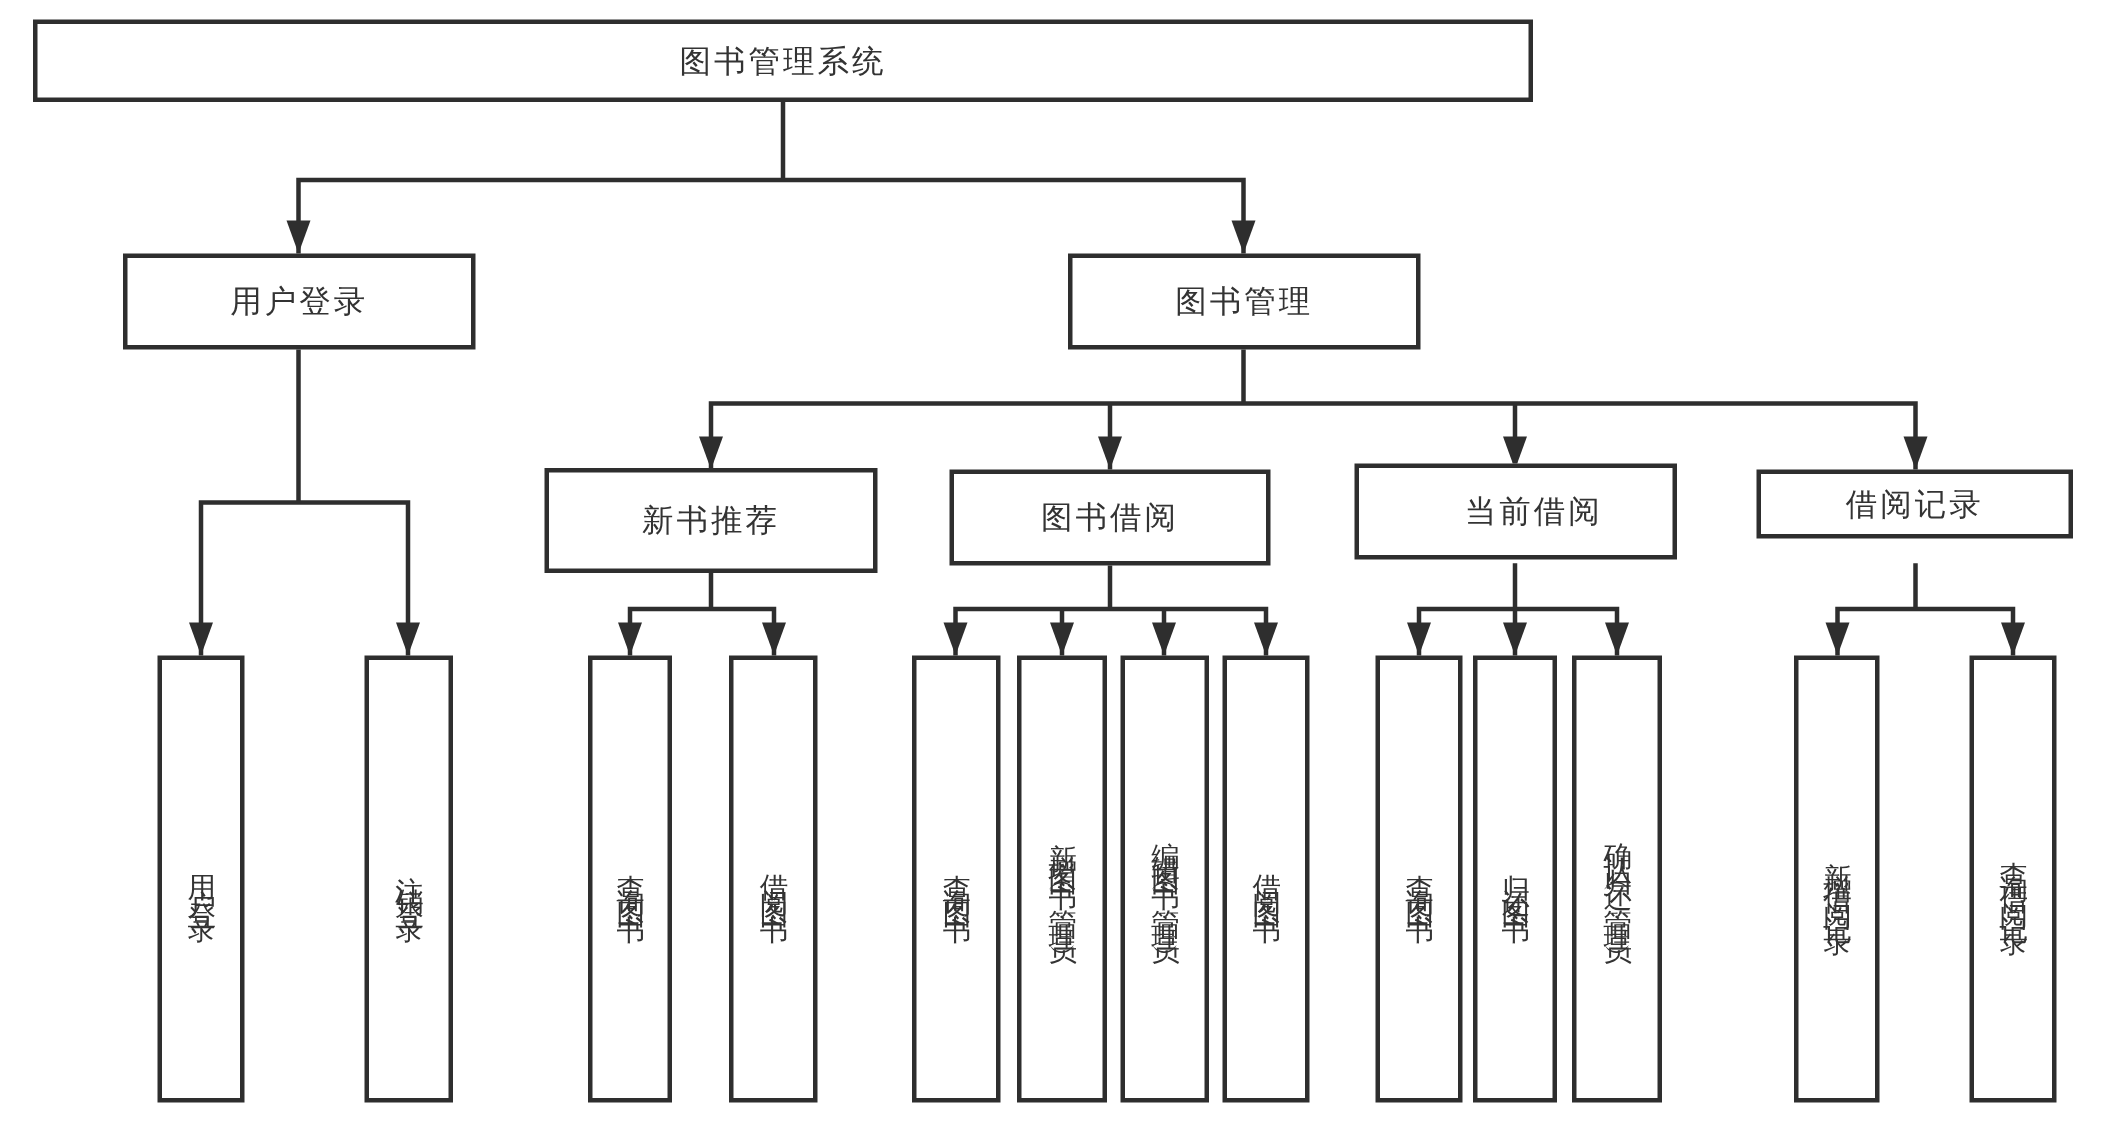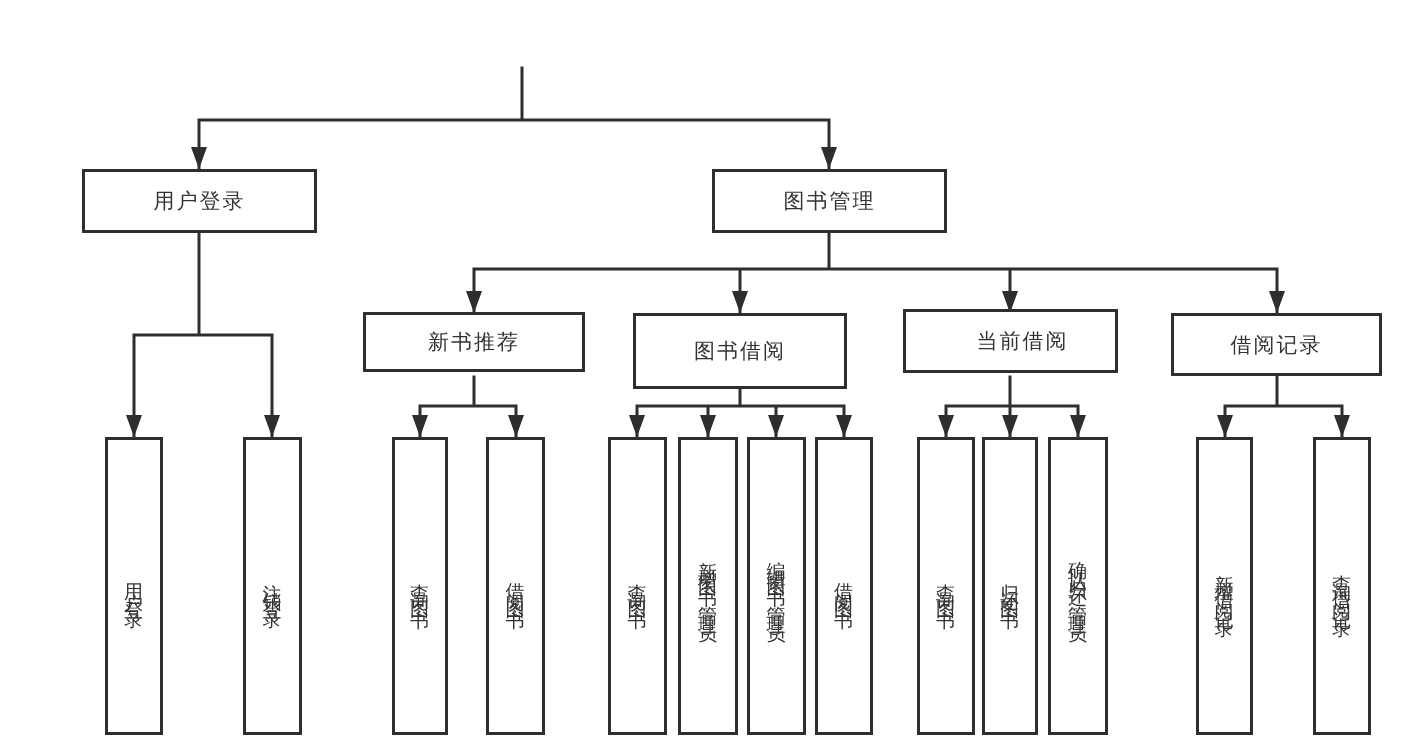--- a/index.html
+++ b/index.html
@@ -113,38 +113,41 @@
     <polygon points="700,415 716,415 708,437"></polygon>
     <polygon points="768,415 784,415 776,437"></polygon>
     <polygon points="836,415 852,415 844,437"></polygon>
     <polygon points="938,415 954,415 946,437"></polygon>
     <polygon points="1002,415 1018,415 1010,437"></polygon>
     <polygon points="1070,415 1086,415 1078,437"></polygon>
     <polygon points="1217,415 1233,415 1225,437"></polygon>
     <polygon points="1334,415 1350,415 1342,437"></polygon>
   </svg>
 
+  <div class="hbox" style="left:22px; top:13px; width:1000px; height:55px;">
+    <span class="hlabel">图书管理系统</span>
+  </div>
 
   <div class="hbox" style="left:82px; top:169px; width:235px; height:64px;">
     <span class="hlabel">用户登录</span>
   </div>
   <div class="hbox" style="left:712px; top:169px; width:235px; height:64px;text-align:right;">
     <span class="hlabel">图书管理</span>
   </div>
 
-  <div class="hbox" style="left:363px; top:312px; width:222px; height:60px;">
+  <div class="hbox" style="left:363px; top:312px; width:222px; height:70px;">
     <span class="hlabel">新书推荐</span>
   </div>
-  <div class="hbox" style="left:633px; top:313px; width:214px; height:76px;justify-content:center;">
+  <div class="hbox" style="left:633px; top:313px; width:214px; height:64px;justify-content:center;">
     <span class="hlabel">图书借阅</span>
   </div>
   <div class="hbox" style="left:903px; top:309px; width:215px; height:64px;padding-left:24px;">
     <span class="hlabel">当前借阅</span>
   </div>
-  <div class="hbox" style="left:1171px; top:313px; width:211px; height:63px;">
+  <div class="hbox" style="left:1171px; top:313px; width:211px; height:46px;">
     <span class="hlabel">借阅记录</span>
   </div>
 
   <div class="vbox" style="left:105px; width:58px;">
     <span class="vlabel">用户登录</span>
   </div>
   <div class="vbox" style="left:243px; width:59px;">
     <span class="vlabel">注销登录</span>
   </div>
 

